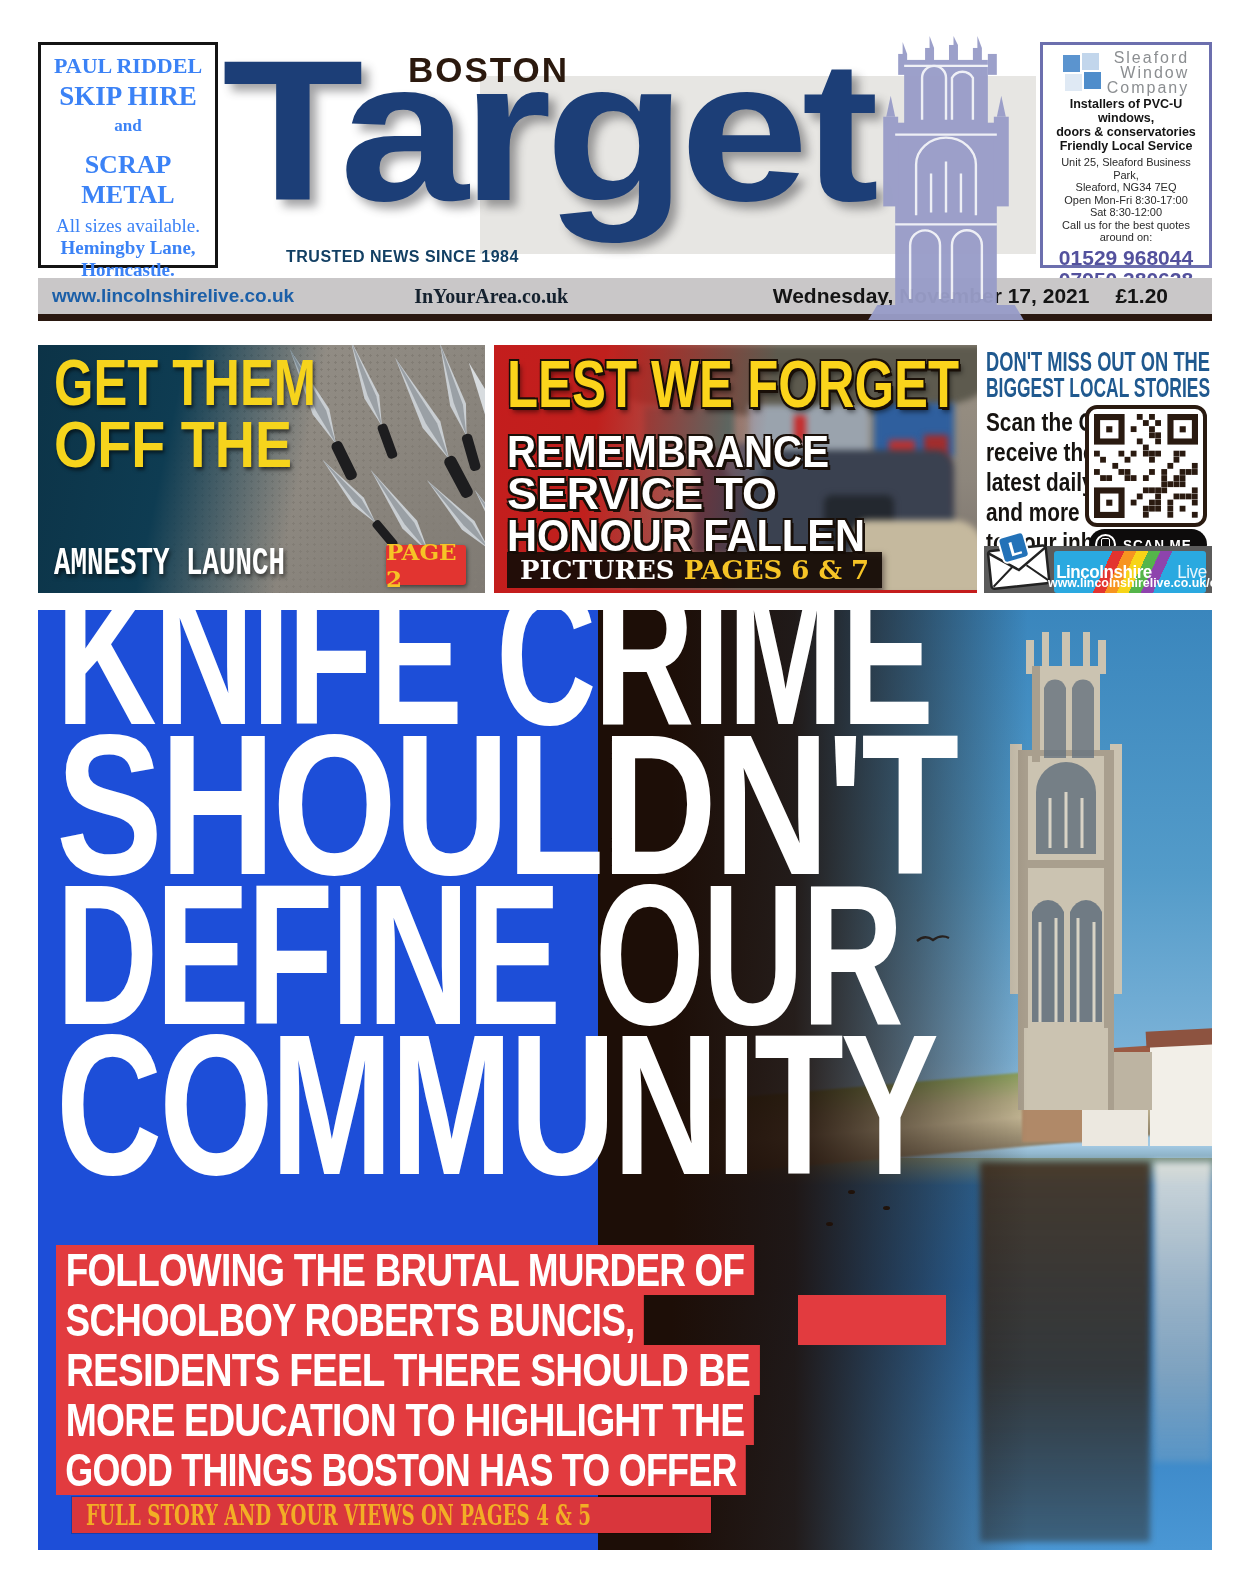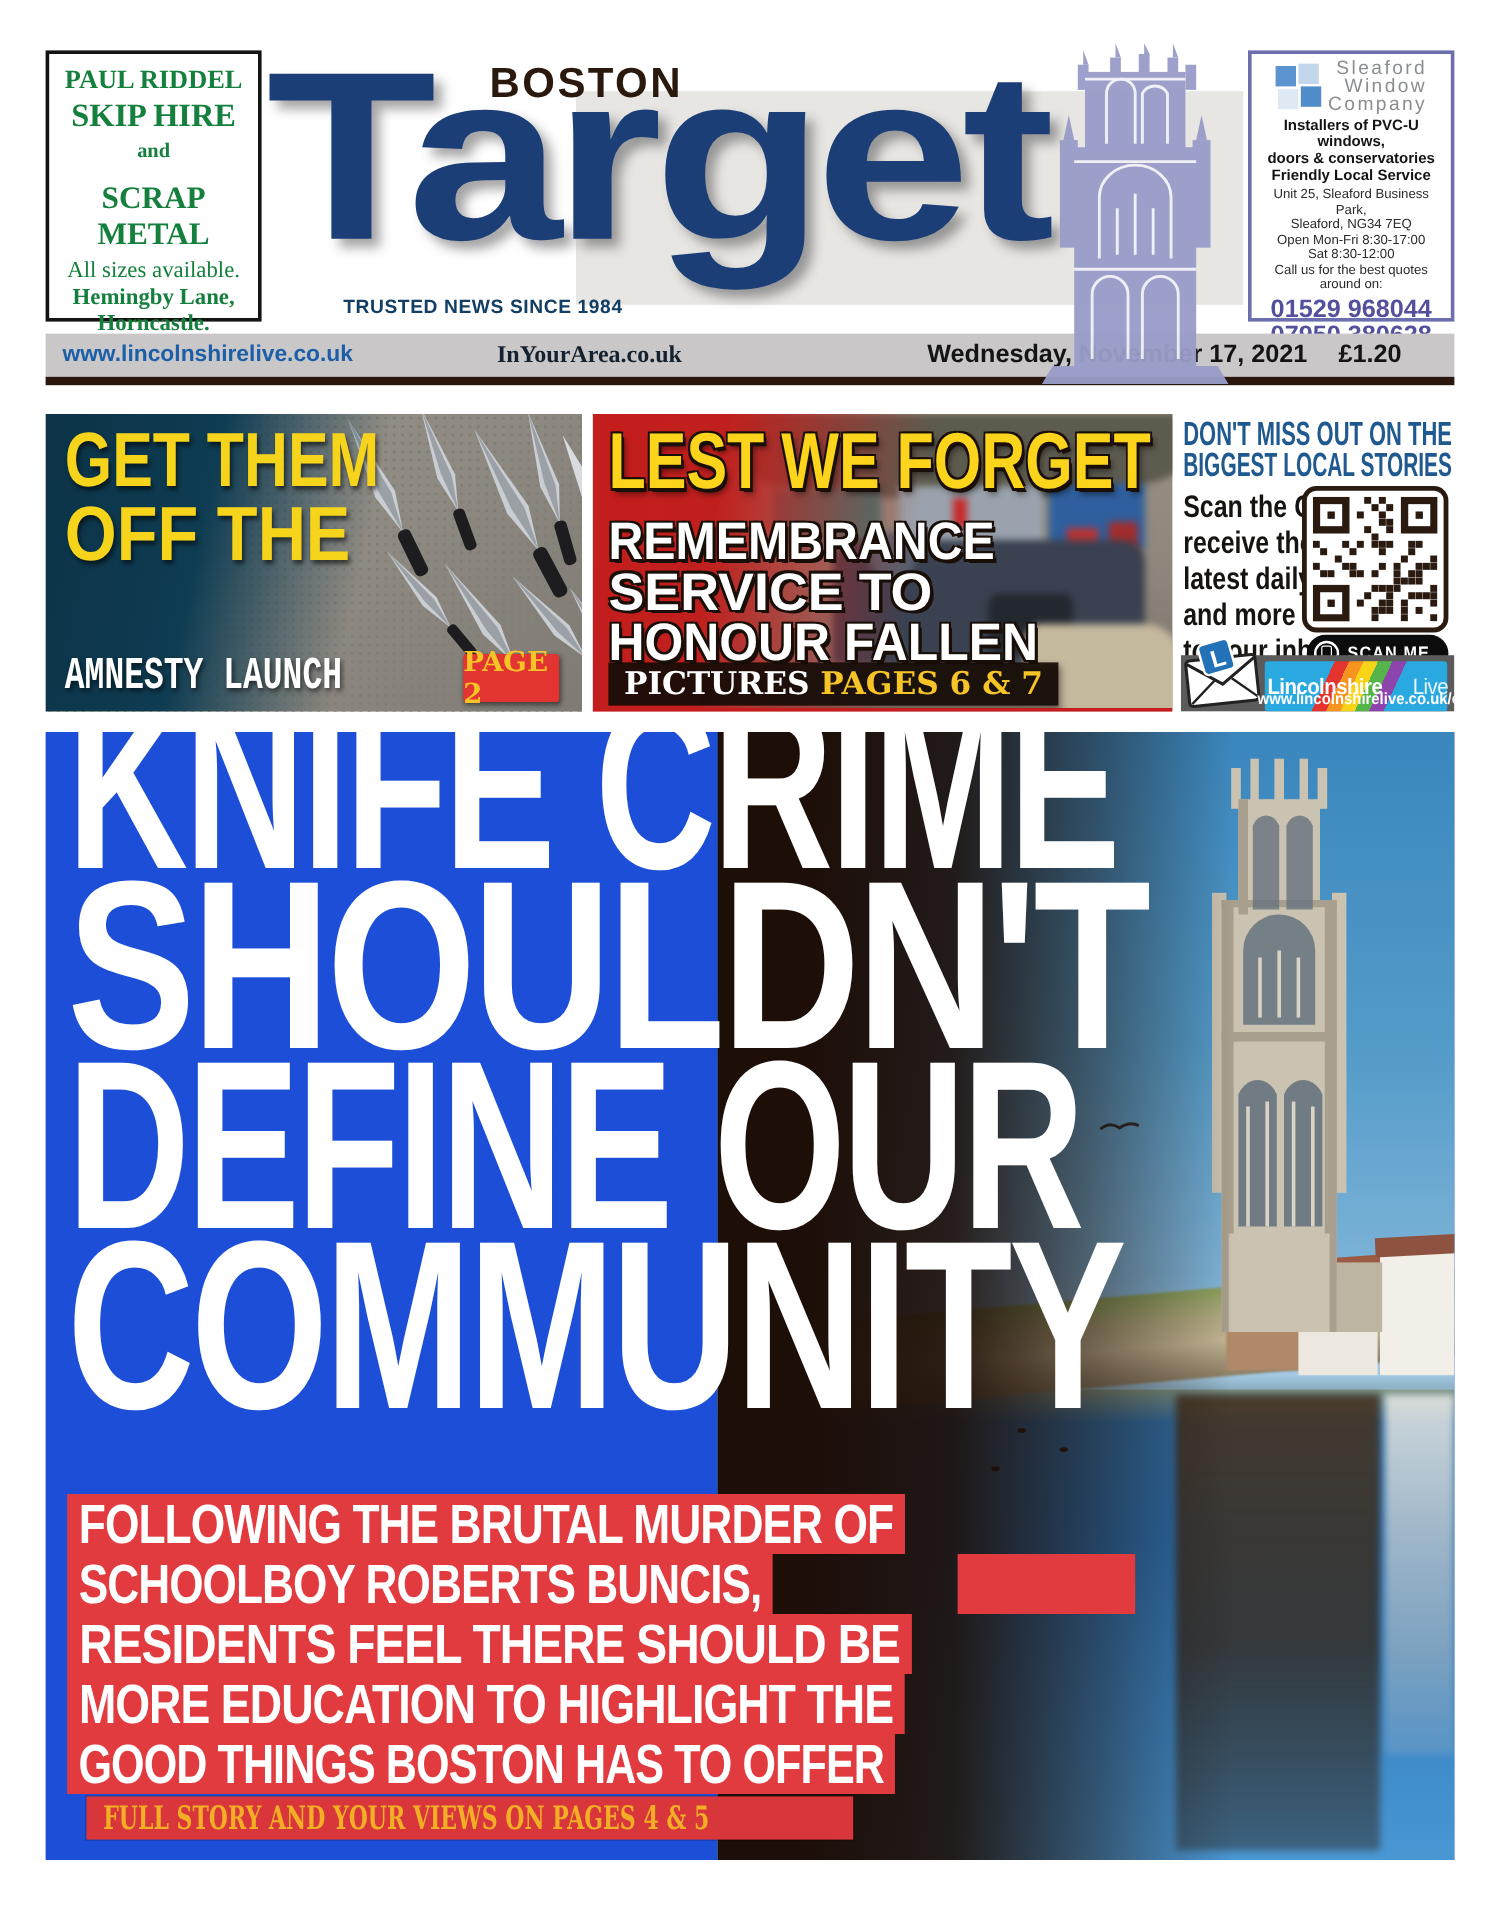--- a/index.html
+++ b/index.html
@@ -3,21 +3,21 @@
 <meta charset="utf-8">
 <style>
   html,body{margin:0;padding:0;background:#ffffff;}
   .page{position:relative;width:1250px;height:1590px;background:#fff;overflow:hidden;
         font-family:"Liberation Sans",sans-serif;}
   .abs{position:absolute;}
   .fitline{display:inline-block;white-space:nowrap;transform-origin:0 50%;}
 
   
   .skip-ad{left:38px;top:42px;width:180px;height:226px;border:3px solid #141414;background:#fff;
-           text-align:center;font-family:"Liberation Serif",serif;color:#15803d;padding-top:8px;box-sizing:border-box;}
+           text-align:center;font-family:"Liberation Serif",serif;color:#3b82f6;padding-top:8px;box-sizing:border-box;}
   .skip-ad .l1{font-size:22px;font-weight:bold;}
   .skip-ad .l2{font-size:27px;font-weight:bold;margin-top:2px;}
   .skip-ad .l3{font-size:17px;font-weight:bold;margin-top:4px;}
   .skip-ad .l4{font-size:26px;font-weight:bold;margin-top:14px;}
   .skip-ad .l5{font-size:19px;margin-top:5px;}
   .skip-ad .l6,.skip-ad .l7{font-size:19px;font-weight:bold;}
   .skip-ad .l8{font-size:23px;font-weight:bold;margin-top:6px;}
 
   .mast-grey{left:480px;top:76px;width:556px;height:178px;background:#e7e6e3;}
   .mast-edition{left:408px;top:50px;font-size:35px;font-weight:bold;color:#2b190e;letter-spacing:2px;}

